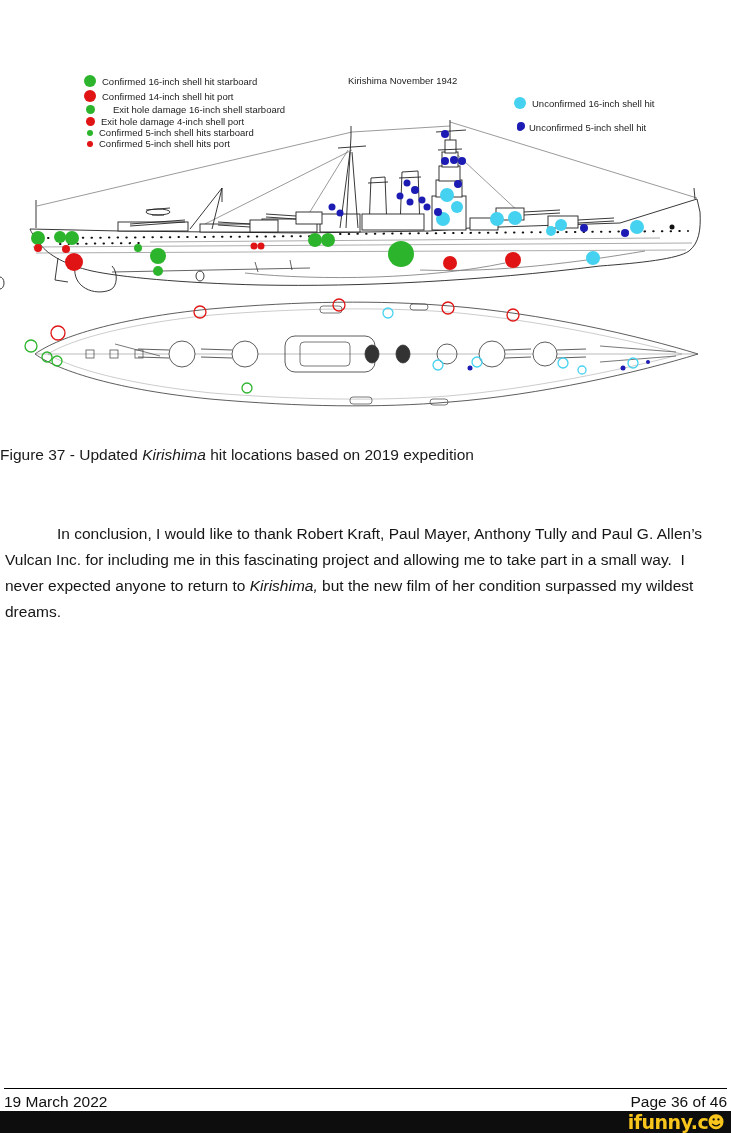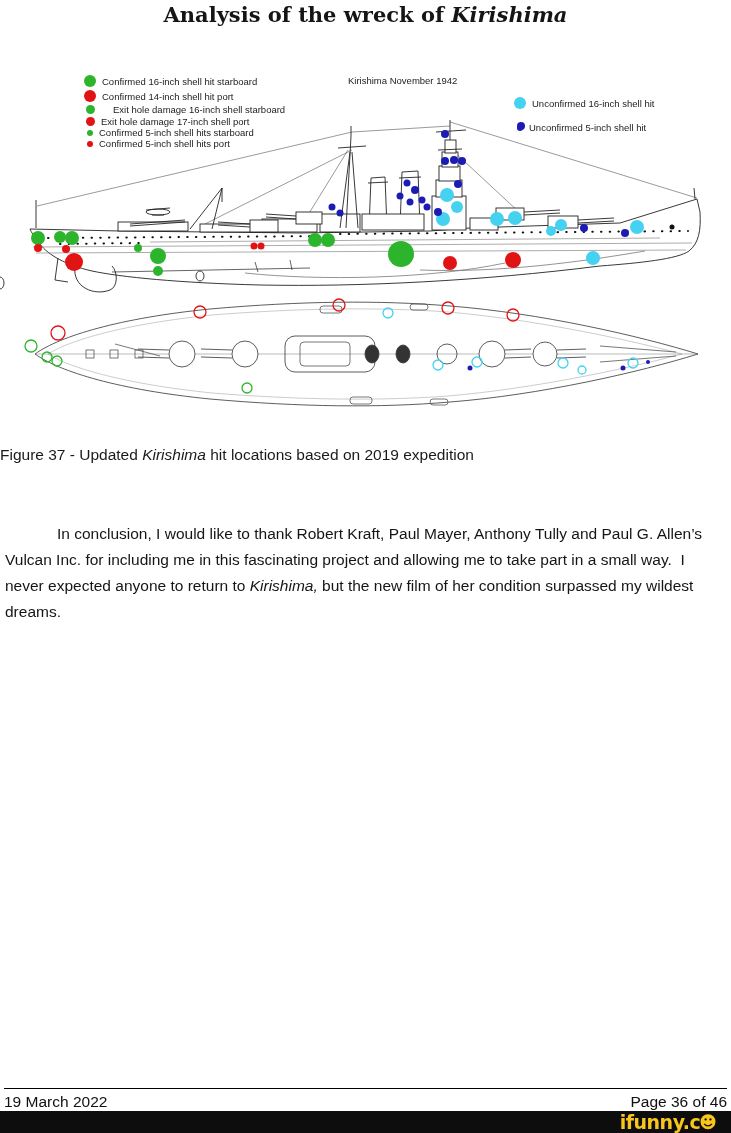--- a/index.html
+++ b/index.html
@@ -23,33 +23,30 @@
   .fig-caption{position:absolute;top:446px;left:0;width:731px;text-align:left;
                font-size:15.5px;color:#1a1a1a;}
   .fig-caption .it{font-style:italic;}
   .body-text{position:absolute;top:521px;left:5px;width:721px;font-size:15.5px;
              line-height:26px;color:#151515;text-indent:52px;}
   .body-text .it{font-style:italic;}
   .footer-rule{position:absolute;top:1088px;left:4px;width:723px;border-top:1.6px solid #000;}
   .footer-date{position:absolute;top:1093px;left:4px;font-size:15.5px;color:#111;}
   .footer-page{position:absolute;top:1093px;right:4px;font-size:15.5px;color:#111;}
   .watermark-bar{position:absolute;top:1111px;left:0;width:731px;height:22px;background:#0d0d0d;
-                 display:flex;align-items:center;justify-content:flex-end;padding-right:14px;box-sizing:border-box;}
+                 display:flex;align-items:center;justify-content:flex-end;padding-right:6px;box-sizing:border-box;}
   .wm-text{font-family:"DejaVu Sans",sans-serif;font-weight:800;font-size:19px;letter-spacing:-0.5px;
            color:#F8C51C;line-height:20px;}
   .wm-smiley{font-family:"DejaVu Sans",sans-serif;font-size:17px;color:#F8C51C;margin-left:-1px;line-height:20px;}
 </style>
 </head>
 <body>
 
 <div class="page">
 
-  <div class="doc-title">
-    <span>Analysis of the wreck of </span><span class="it">Kirishima</span>
-  </div>
 
   <div class="figure-area">
     <svg id="fig-svg" class="fig-svg" width="731" height="430" viewBox="0 0 731 430">
 
       <g fill="none" stroke="#222" stroke-width="0.9">
 
         <g stroke="#555" stroke-width="0.6">
           <path d="M450,122 L697,198"></path>
           <path d="M450,126 L352,132"></path>
           <path d="M352,132 L37,206"></path>
@@ -243,21 +240,21 @@
       <div class="legend-row mt3">
         <span class="legend-dot dot-lg" style="background: rgb(224, 20, 20);"></span>
         <span>Confirmed 14-inch shell hit port</span>
       </div>
       <div class="legend-row mt2">
         <span class="legend-dot dot-md" style="background: rgb(44, 181, 44);"></span>
         <span>Exit hole damage 16-inch shell starboard</span>
       </div>
       <div class="legend-row mt1">
         <span class="legend-dot dot-md" style="background: rgb(224, 20, 20);"></span>
-        <span>Exit hole damage 17-inch shell port</span>
+        <span>Exit hole damage 4-inch shell port</span>
       </div>
       <div class="legend-row mt8">
         <span class="legend-dot dot-sm" style="background: rgb(44, 181, 44);"></span>
         <span>Confirmed 5-inch shell hits starboard</span>
       </div>
       <div class="legend-row">
         <span class="legend-dot dot-sm" style="background: rgb(224, 20, 20);"></span>
         <span>Confirmed 5-inch shell hits port</span>
       </div>
     </div>

